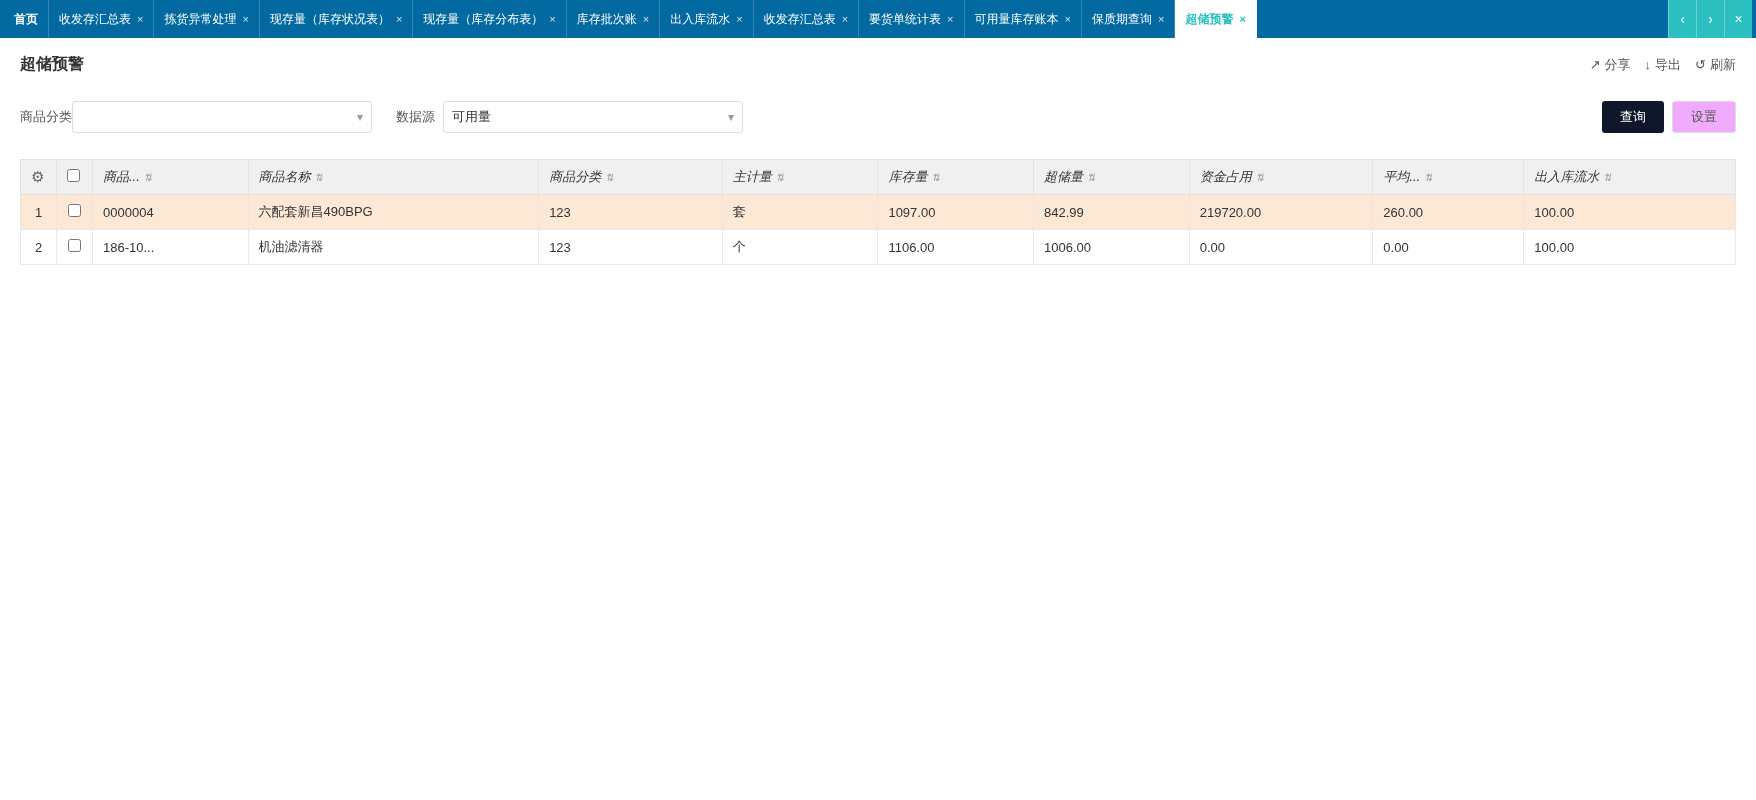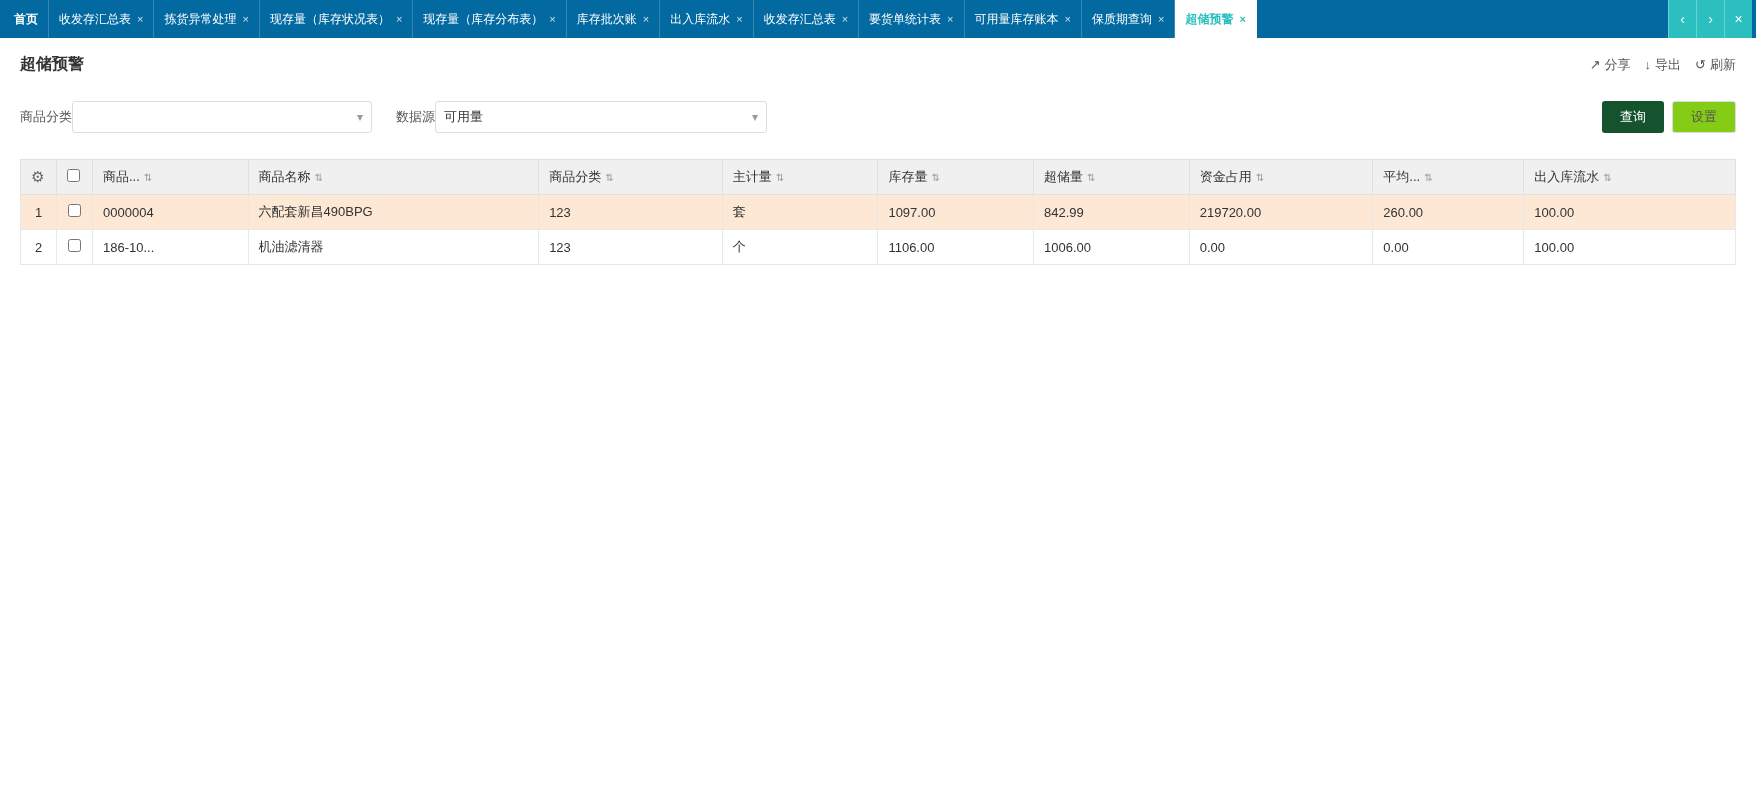--- a/index.html
+++ b/index.html
@@ -116,30 +116,30 @@
       color: #333;
     }
     .filter-select .chevron { color: #999; font-size: 12px; }
 
     .filter-right {
       margin-left: auto;
       display: flex;
       gap: 8px;
     }
     .btn-query {
-      background: #14532d;
+      background: #0f172a;
       color: #fff;
       border: none;
       border-radius: 3px;
       padding: 6px 18px;
       cursor: pointer;
       font-size: 13px;
     }
     .btn-settings {
-      background: #84cc16;
+      background: #f0abfc;
       color: #555;
       border: 1px solid #ddd;
       border-radius: 3px;
       padding: 6px 18px;
       cursor: pointer;
       font-size: 13px;
     }
 
     
     .data-table {
@@ -163,20 +163,21 @@
     }
     .data-table tr:nth-child(odd) td { background: #fff9f5; }
     .data-table tr:nth-child(even) td { background: #fff; }
     .data-table tr.highlighted td { background: #fde8d5; }
 
     .th-sort {
       display: flex;
       align-items: center;
       gap: 4px;
       cursor: pointer;
+      font-style: italic;
     }
     .sort-icon { font-size: 10px; color: #999; }
 
     .row-num {
       text-align: center;
       color: #666;
     }
     .row-checkbox {
       text-align: center;
     }
@@ -273,21 +274,21 @@
   <div class="filter-bar">
     <div class="filter-item">
       <span class="filter-label">商品分类</span>
       <div class="filter-select">
         <span></span>
         <span class="chevron">▾</span>
       </div>
     </div>
     <div class="filter-item">
       <span class="filter-label">数据源</span>
-      <div class="filter-select" style="width:332px;">
+      <div class="filter-select" style="width:300px;margin-left:8px;">
         <span>可用量</span>
         <span class="chevron">▾</span>
       </div>
     </div>
     <div class="filter-right">
       <button class="btn-query">查询</button>
       <button class="btn-settings">设置</button>
     </div>
   </div>
 

